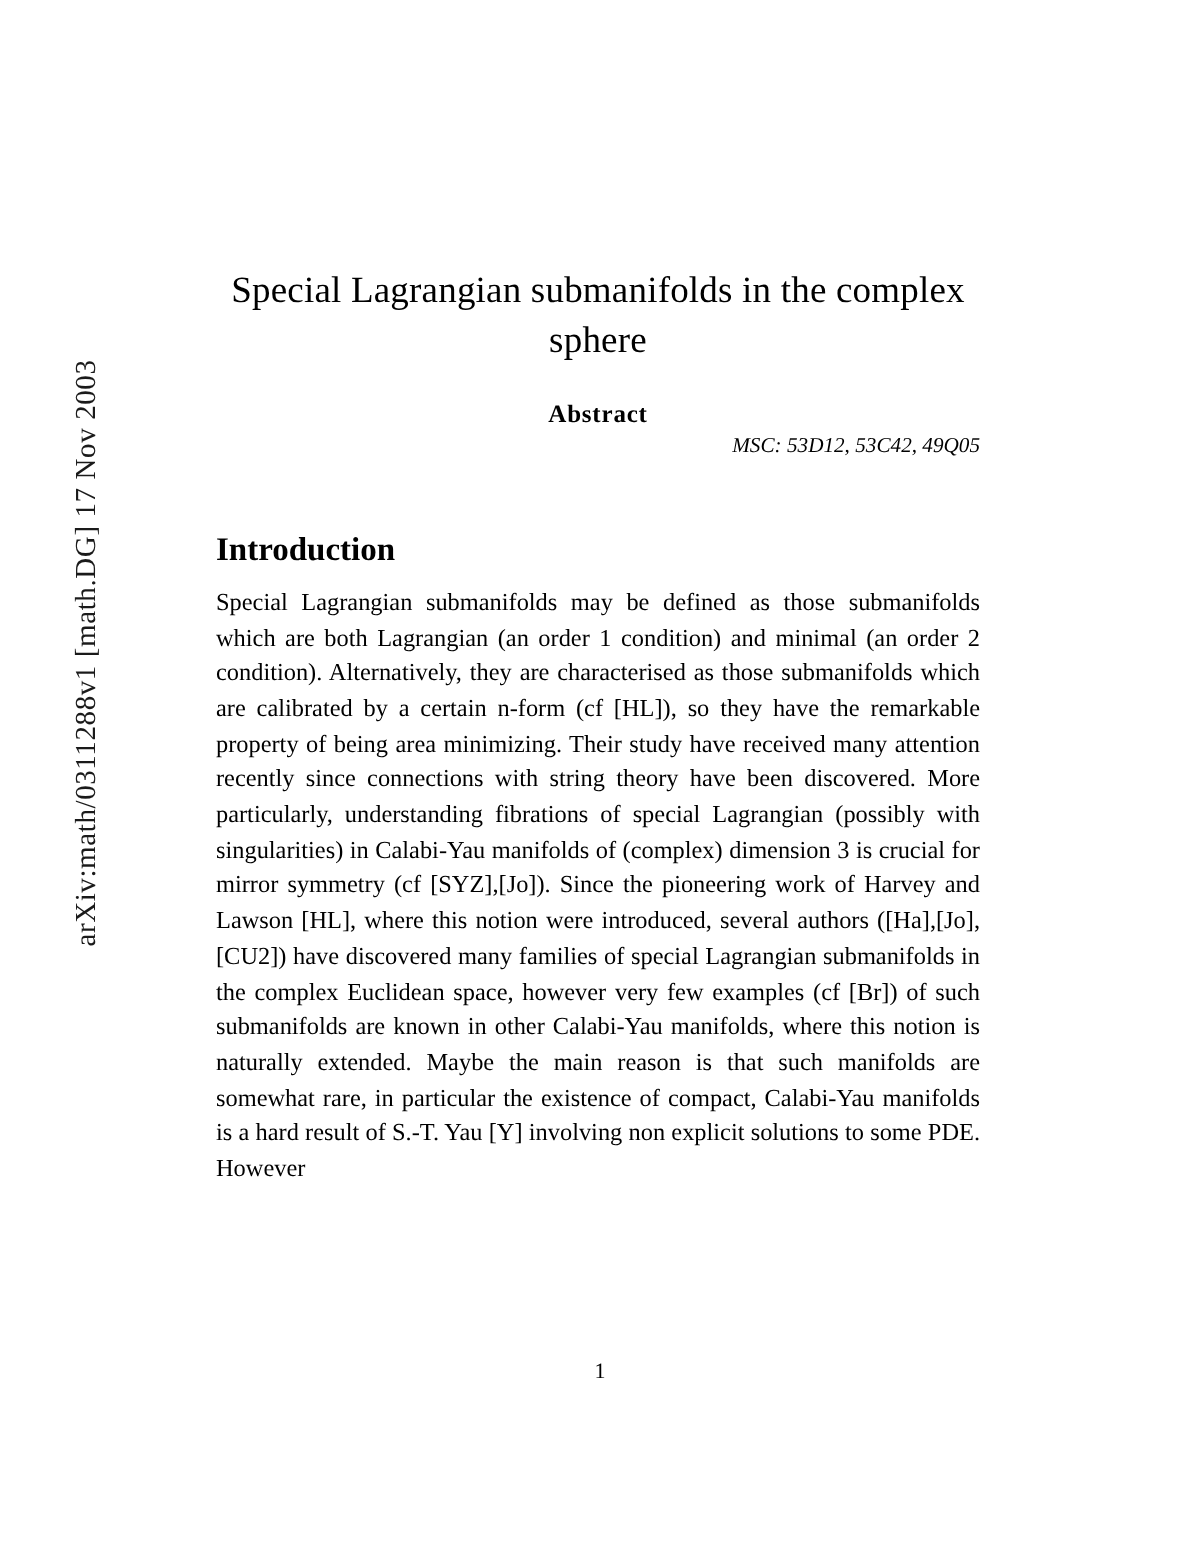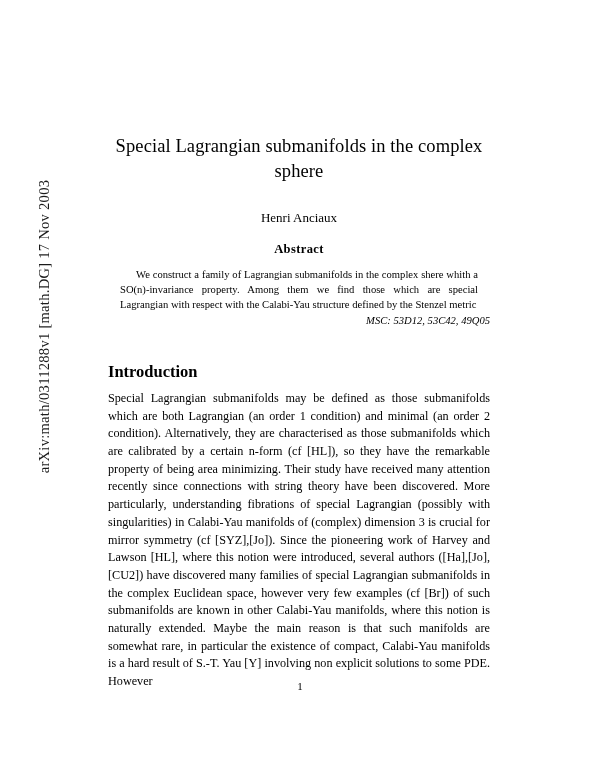--- a/index.html
+++ b/index.html
@@ -115,28 +115,24 @@
 <body>
 
 <div class="page">
 
   <div class="arxiv-stamp">arXiv:math/0311288v1  [math.DG]  17 Nov 2003</div>
 
   <div class="content">
 
     <h1 class="title">Special Lagrangian submanifolds in the complex sphere</h1>
 
-    <div class="author">Henri Anciaux</div>
 
 
     <div class="abstract-head">Abstract</div>
 
-    <div class="abstract-body">
-      <p>We construct a family of Lagrangian submanifolds in the complex shere whith a SO(n)-invariance property. Among them we find those which are special Lagrangian with respect with the Calabi-Yau structure defined by the Stenzel metric</p>
-    </div>
 
     <div class="msc">MSC: 53D12, 53C42, 49Q05</div>
 
     <div class="section-head">Introduction</div>
 
     <div class="body-text">
       <p>Special Lagrangian submanifolds may be defined as those submanifolds which are both Lagrangian (an order 1 condition) and minimal (an order 2 condition). Alternatively, they are characterised as those submanifolds which are calibrated by a certain n-form (cf [HL]), so they have the remarkable property of being area minimizing. Their study have received many attention recently since connections with string theory have been discovered. More particularly, understanding fibrations of special Lagrangian (possibly with singularities) in Calabi-Yau manifolds of (complex) dimension 3 is crucial for mirror symmetry (cf [SYZ],[Jo]). Since the pioneering work of Harvey and Lawson [HL], where this notion were introduced, several authors ([Ha],[Jo],[CU2]) have discovered many families of special Lagrangian submanifolds in the complex Euclidean space, however very few examples (cf [Br]) of such submanifolds are known in other Calabi-Yau manifolds, where this notion is naturally extended. Maybe the main reason is that such manifolds are somewhat rare, in particular the existence of compact, Calabi-Yau manifolds is a hard result of S.-T. Yau [Y] involving non explicit solutions to some PDE. However</p>
     </div>
 
   </div>

